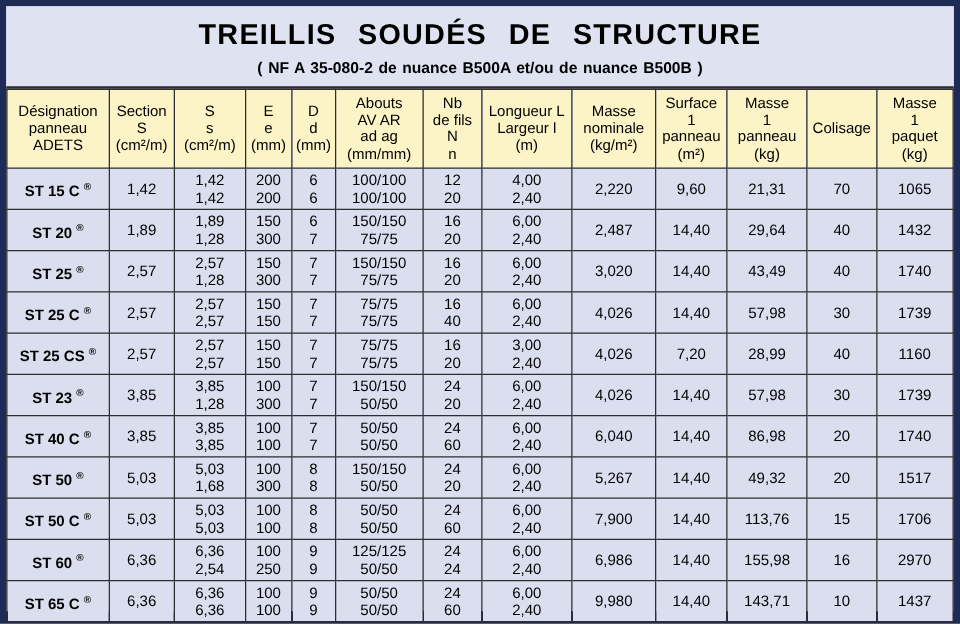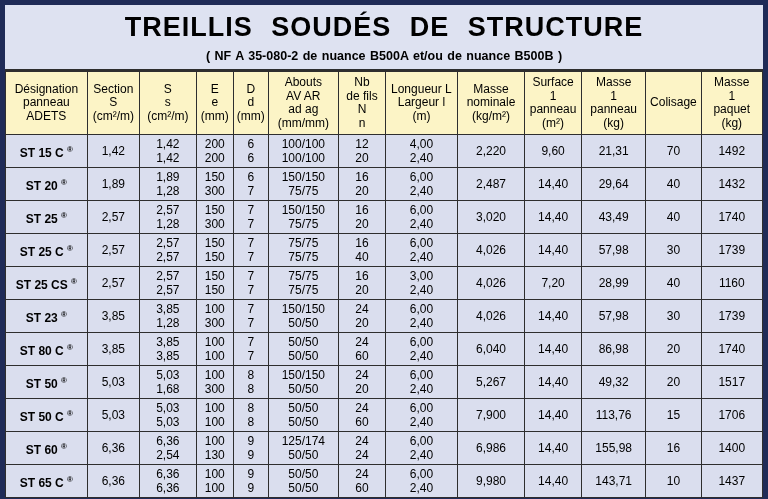--- a/index.html
+++ b/index.html
@@ -19,21 +19,21 @@
   }
   .title-band{
     background:#dee2f1;
     border-bottom:2px solid #2e2e2e;
     height:64px;flex:0 0 64px;
     display:flex;flex-direction:column;
     align-items:center;justify-content:center;
     gap:6px;
   }
   .title-band .main-title{
-    font-size:27px;font-weight:bold;letter-spacing:1px;word-spacing:10px;
+    font-size:23px;font-weight:bold;letter-spacing:1px;word-spacing:10px;
   }
   .title-band .sub-title{
     font-size:12.5px;font-weight:bold;word-spacing:1px;
   }
   table.mesh{
     border-collapse:collapse;
     table-layout:fixed;
     width:100%;
     flex:1 1 auto;
     height:calc(100% - 66px);
@@ -190,21 +190,21 @@
               <div>20</div>
             </td>
             <td class="two-line">
               <div>4,00</div>
               <div>2,40</div>
             </td>
             <td>2,220</td>
             <td>9,60</td>
             <td>21,31</td>
             <td>70</td>
-            <td>1492</td>
+            <td>1065</td>
           </tr>
           <tr>
             <td class="designation-cell"><span>ST 20 </span><sup>®</sup></td>
             <td>1,89</td>
             <td class="two-line">
               <div>1,89</div>
               <div>1,28</div>
             </td>
             <td class="two-line">
               <div>150</div>
@@ -358,21 +358,21 @@
               <div>6,00</div>
               <div>2,40</div>
             </td>
             <td>4,026</td>
             <td>14,40</td>
             <td>57,98</td>
             <td>30</td>
             <td>1739</td>
           </tr>
           <tr>
-            <td class="designation-cell"><span>ST 80 C </span><sup>®</sup></td>
+            <td class="designation-cell"><span>ST 40 C </span><sup>®</sup></td>
             <td>3,85</td>
             <td class="two-line">
               <div>3,85</div>
               <div>3,85</div>
             </td>
             <td class="two-line">
               <div>100</div>
               <div>100</div>
             </td>
             <td class="two-line">
@@ -465,43 +465,43 @@
           </tr>
           <tr>
             <td class="designation-cell"><span>ST 60 </span><sup>®</sup></td>
             <td>6,36</td>
             <td class="two-line">
               <div>6,36</div>
               <div>2,54</div>
             </td>
             <td class="two-line">
               <div>100</div>
-              <div>130</div>
+              <div>250</div>
             </td>
             <td class="two-line">
               <div>9</div>
               <div>9</div>
             </td>
             <td class="two-line">
-              <div>125/174</div>
+              <div>125/125</div>
               <div>50/50</div>
             </td>
             <td class="two-line">
               <div>24</div>
               <div>24</div>
             </td>
             <td class="two-line">
               <div>6,00</div>
               <div>2,40</div>
             </td>
             <td>6,986</td>
             <td>14,40</td>
             <td>155,98</td>
             <td>16</td>
-            <td>1400</td>
+            <td>2970</td>
           </tr>
           <tr>
             <td class="designation-cell"><span>ST 65 C </span><sup>®</sup></td>
             <td>6,36</td>
             <td class="two-line">
               <div>6,36</div>
               <div>6,36</div>
             </td>
             <td class="two-line">
               <div>100</div>

